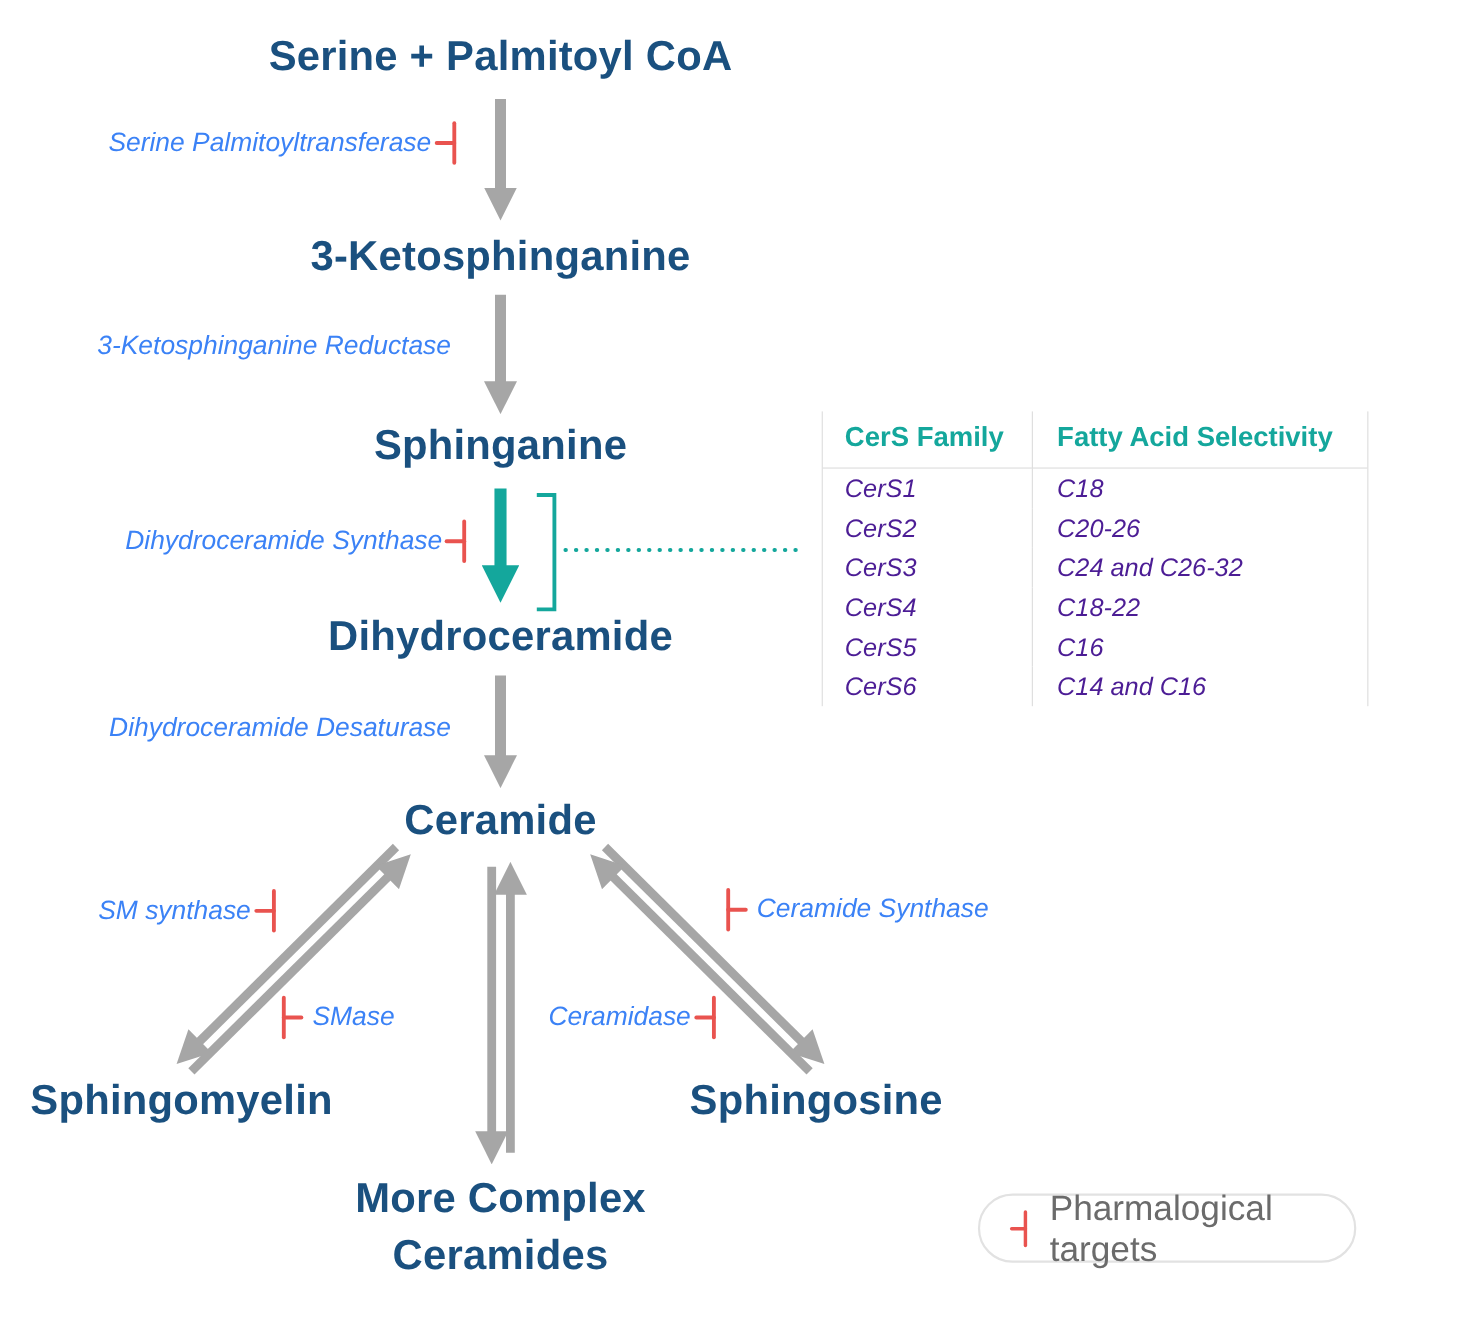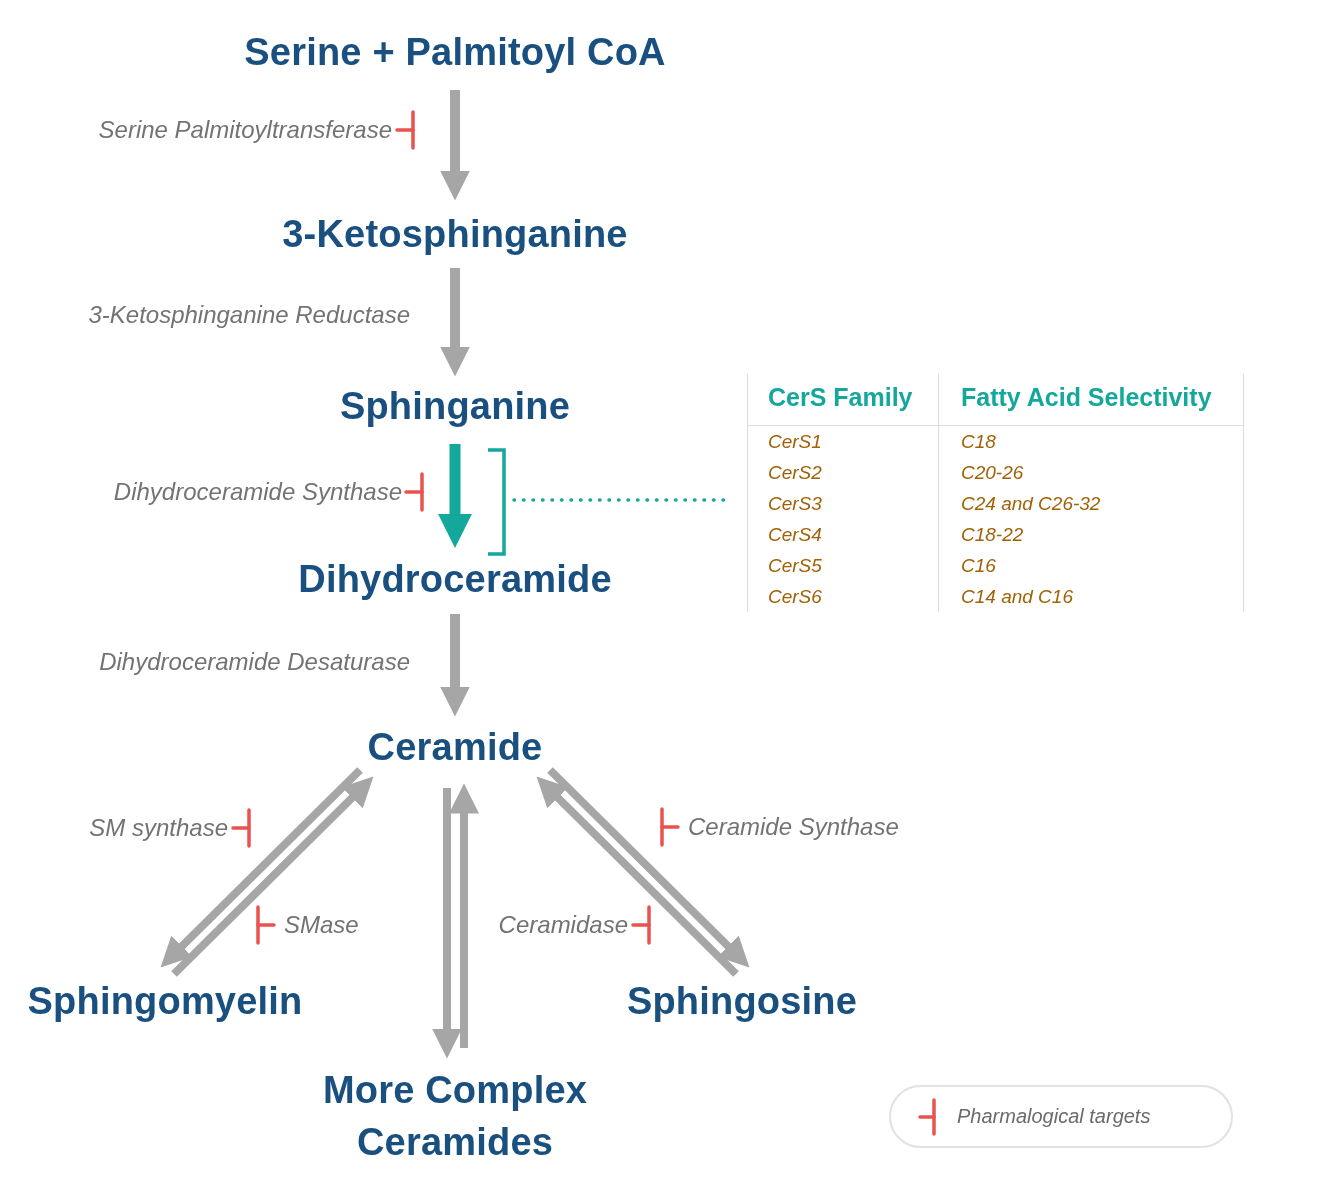--- a/index.html
+++ b/index.html
@@ -12,52 +12,52 @@
 
   .node {
     position:absolute; transform:translate(-50%,-50%);
     color:#1a507f; font-size:38px; font-weight:600; letter-spacing:.2px;
     white-space:nowrap; z-index:2;
   }
   .node.multiline { white-space:pre-line; text-align:center; line-height:1.38; }
 
   .enzyme {
     position:absolute; transform:translateY(-50%);
-    color:#737373; font-style:italic; font-size:24px; white-space:nowrap; z-index:2;
+    color:#3b82f6; font-style:italic; font-size:24px; white-space:nowrap; z-index:2;
   }
   .enzyme.r { text-align:right; }
 
   
   .cers-table {
     position:absolute; left:735px; top:374px; width:497px; z-index:2;
     border-left:1px solid #dcdcdc; border-right:1px solid #dcdcdc;
     background:#fff;
     margin-left:12px;
   }
   .t-grid { display:grid; grid-template-columns:190px 1fr; }
   .th {
     color:#14a79c; font-weight:600; font-size:25px;
     padding:9px 0 13px 20px; border-bottom:1px solid #dcdcdc;
   }
   .th2 { border-left:1px solid #dcdcdc; padding-left:22px; }
   .td {
-    color:#a16207; font-style:italic; font-size:19px;
+    color:#4c1d95; font-style:italic; font-size:23px;
     padding:4.5px 0 4.5px 20px;
   }
   .td2 { border-left:1px solid #dcdcdc; padding-left:22px; }
   .t-grid .td:nth-of-type(1), .t-grid .td:nth-of-type(2) { padding-top:10px; }
 
   
   .legend {
     position:absolute; left:889px; top:1085px; width:344px; height:63px;
     border:2px solid #e2e2e2; border-radius:32px;
     display:flex; align-items:center; gap:14px; padding-left:26px;
     background:#fff; z-index:2;
   }
-  .legend-label { color:#6b6b6b; font-style:italic; font-size:20px; }
+  .legend-label { color:#6b6b6b; font-size:32px; }
 </style>
 </head>
 <body>
 
 <div class="canvas">
 
   <svg class="arrows" viewBox="0 0 1325 1197" aria-hidden="true">
     <defs>
       <marker id="ah-gray" viewBox="0 0 10 10" markerUnits="userSpaceOnUse" markerWidth="30" markerHeight="30" refX="6.5" refY="5" orient="auto">
         <path d="M0,0 L10,5 L0,10 Z" fill="#a6a6a6"></path>

